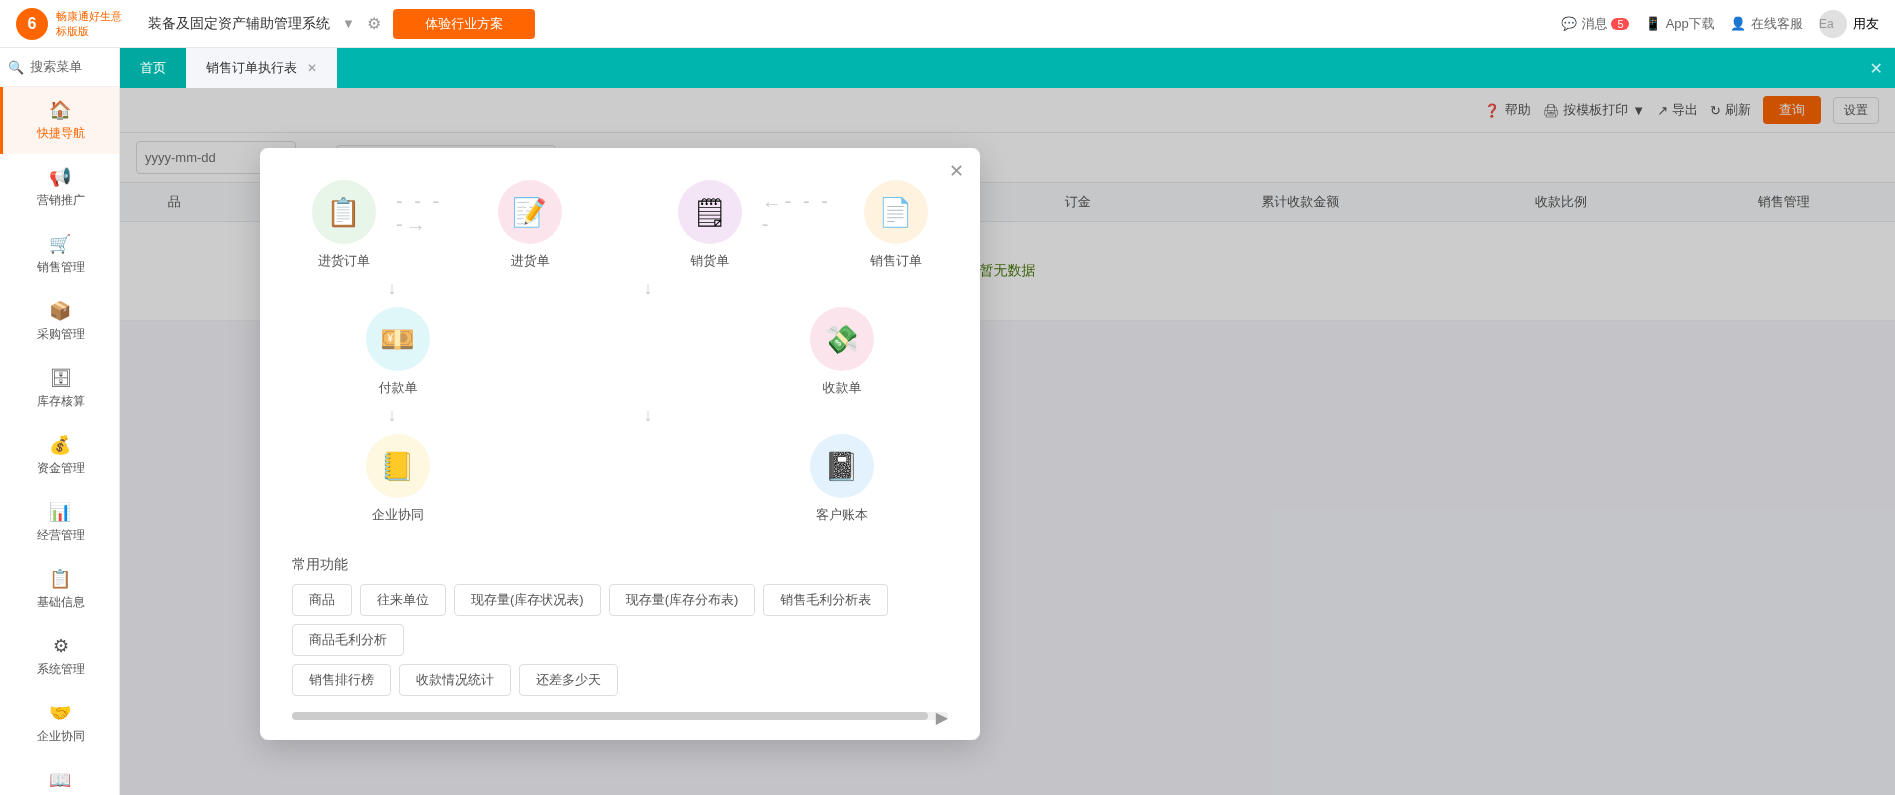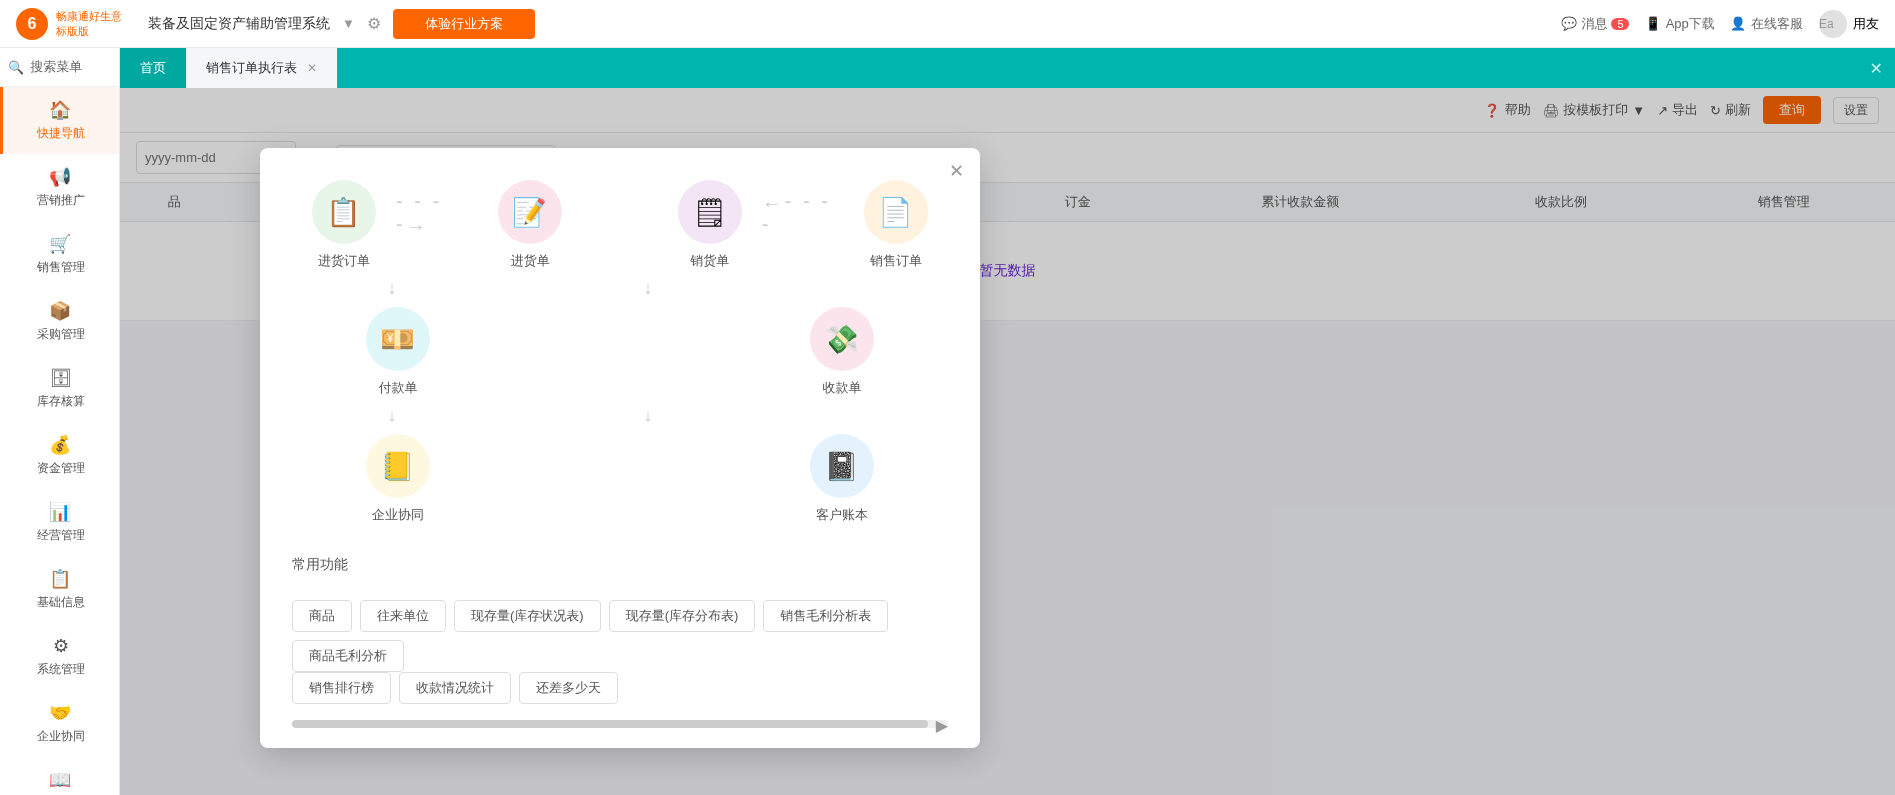--- a/index.html
+++ b/index.html
@@ -46,21 +46,21 @@
 
     .filter-row { background: white; padding: 8px 16px; display: flex; align-items: center; gap: 12px; border-bottom: 1px solid #e8e8e8; flex-shrink: 0; }
     .filter-input { border: 1px solid #ddd; border-radius: 4px; padding: 8px 8px; font-size: 13px; width: 160px; }
     .filter-select { border: 1px solid #ddd; border-radius: 4px; padding: 4px 8px; font-size: 13px; width: 200px; }
     .more-conditions { color: #00b5ad; font-size: 13px; cursor: pointer; }
 
     .table-area { flex: 1; overflow: auto; }
     table { width: 100%; border-collapse: collapse; background: white; }
     th { background: #f8f9fa; padding: 10px 12px; text-align: center; font-weight: 500; color: #555; font-size: 13px; border-bottom: 1px solid #e8e8e8; white-space: nowrap; }
     td { padding: 10px 12px; text-align: center; color: #555; font-size: 13px; border-bottom: 1px solid #f0f0f0; }
-    .empty-tip { text-align: center; color: #6d28d9; font-size: 14px; padding: 40px; }
+    .empty-tip { text-align: center; color: #4d7c0f; font-size: 14px; padding: 40px; }
 
     
     .modal-overlay { position: absolute; top: 0; left: 0; right: 0; bottom: 0; background: rgba(0,0,0,0.2); z-index: 100; display: flex; align-items: flex-start; justify-content: flex-start; }
     .modal-box { background: white; border-radius: 8px; box-shadow: 0 8px 32px rgba(0,0,0,0.18); width: 720px; margin: 60px 0 0 140px; padding: 24px 32px 20px 32px; position: relative; }
     .modal-close { position: absolute; top: 12px; right: 16px; font-size: 18px; cursor: pointer; color: #999; }
 
     
     .flow-diagram { display: flex; align-items: flex-start; gap: 0; justify-content: flex-start; margin-bottom: 24px; }
     .flow-node { display: flex; flex-direction: column; align-items: center; margin: 8px 20px; }
     .flow-circle { width: 64px; height: 64px; border-radius: 50%; display: flex; align-items: center; justify-content: center; font-size: 28px; }
@@ -71,21 +71,21 @@
     .circle-red-light { background: #fce4ec; }
     .circle-purple { background: #f3e5f5; }
     .circle-orange { background: #fff3e0; }
     .circle-teal { background: #e0f7fa; }
     .circle-pink { background: #fce4ec; }
     .circle-amber { background: #fff8e1; }
     .circle-blue-light { background: #e3f2fd; }
 
     
     .common-func { margin-top: 4px; }
-    .common-func-title { font-size: 14px; color: #555; font-weight: 500; margin-bottom: 26px; }
+    .common-func-title { font-size: 14px; color: #555; font-weight: 500; margin-bottom: 10px; }
     .func-buttons { display: flex; flex-wrap: wrap; gap: 8px; }
     .func-btn { border: 1px solid #ddd; border-radius: 4px; padding: 6px 16px; font-size: 13px; color: #555; background: white; cursor: pointer; }
 
     
     .modal-scrollbar { margin-top: 16px; height: 8px; background: #f0f0f0; border-radius: 4px; position: relative; }
     .modal-scrollbar-thumb { position: absolute; left: 0; right: 20px; top: 0; bottom: 0; background: #ccc; border-radius: 4px; }
     .modal-scroll-arrow { position: absolute; right: 0; top: -4px; font-size: 16px; color: #999; cursor: pointer; }
   </style>
 </head>
 <body>
@@ -330,21 +330,21 @@
             <div class="common-func">
               <div class="common-func-title">常用功能</div>
               <div class="func-buttons">
                 <button class="func-btn">商品</button>
                 <button class="func-btn">往来单位</button>
                 <button class="func-btn">现存量(库存状况表)</button>
                 <button class="func-btn">现存量(库存分布表)</button>
                 <button class="func-btn">销售毛利分析表</button>
                 <button class="func-btn">商品毛利分析</button>
               </div>
-              <div class="func-buttons" style="">
+              <div class="func-buttons" style="margin-top:8px;">
                 <button class="func-btn">销售排行榜</button>
                 <button class="func-btn">收款情况统计</button>
                 <button class="func-btn">还差多少天</button>
               </div>
             </div>
 
             <div class="modal-scrollbar">
               <div class="modal-scrollbar-thumb"></div>
               <span class="modal-scroll-arrow">▶</span>
             </div>

